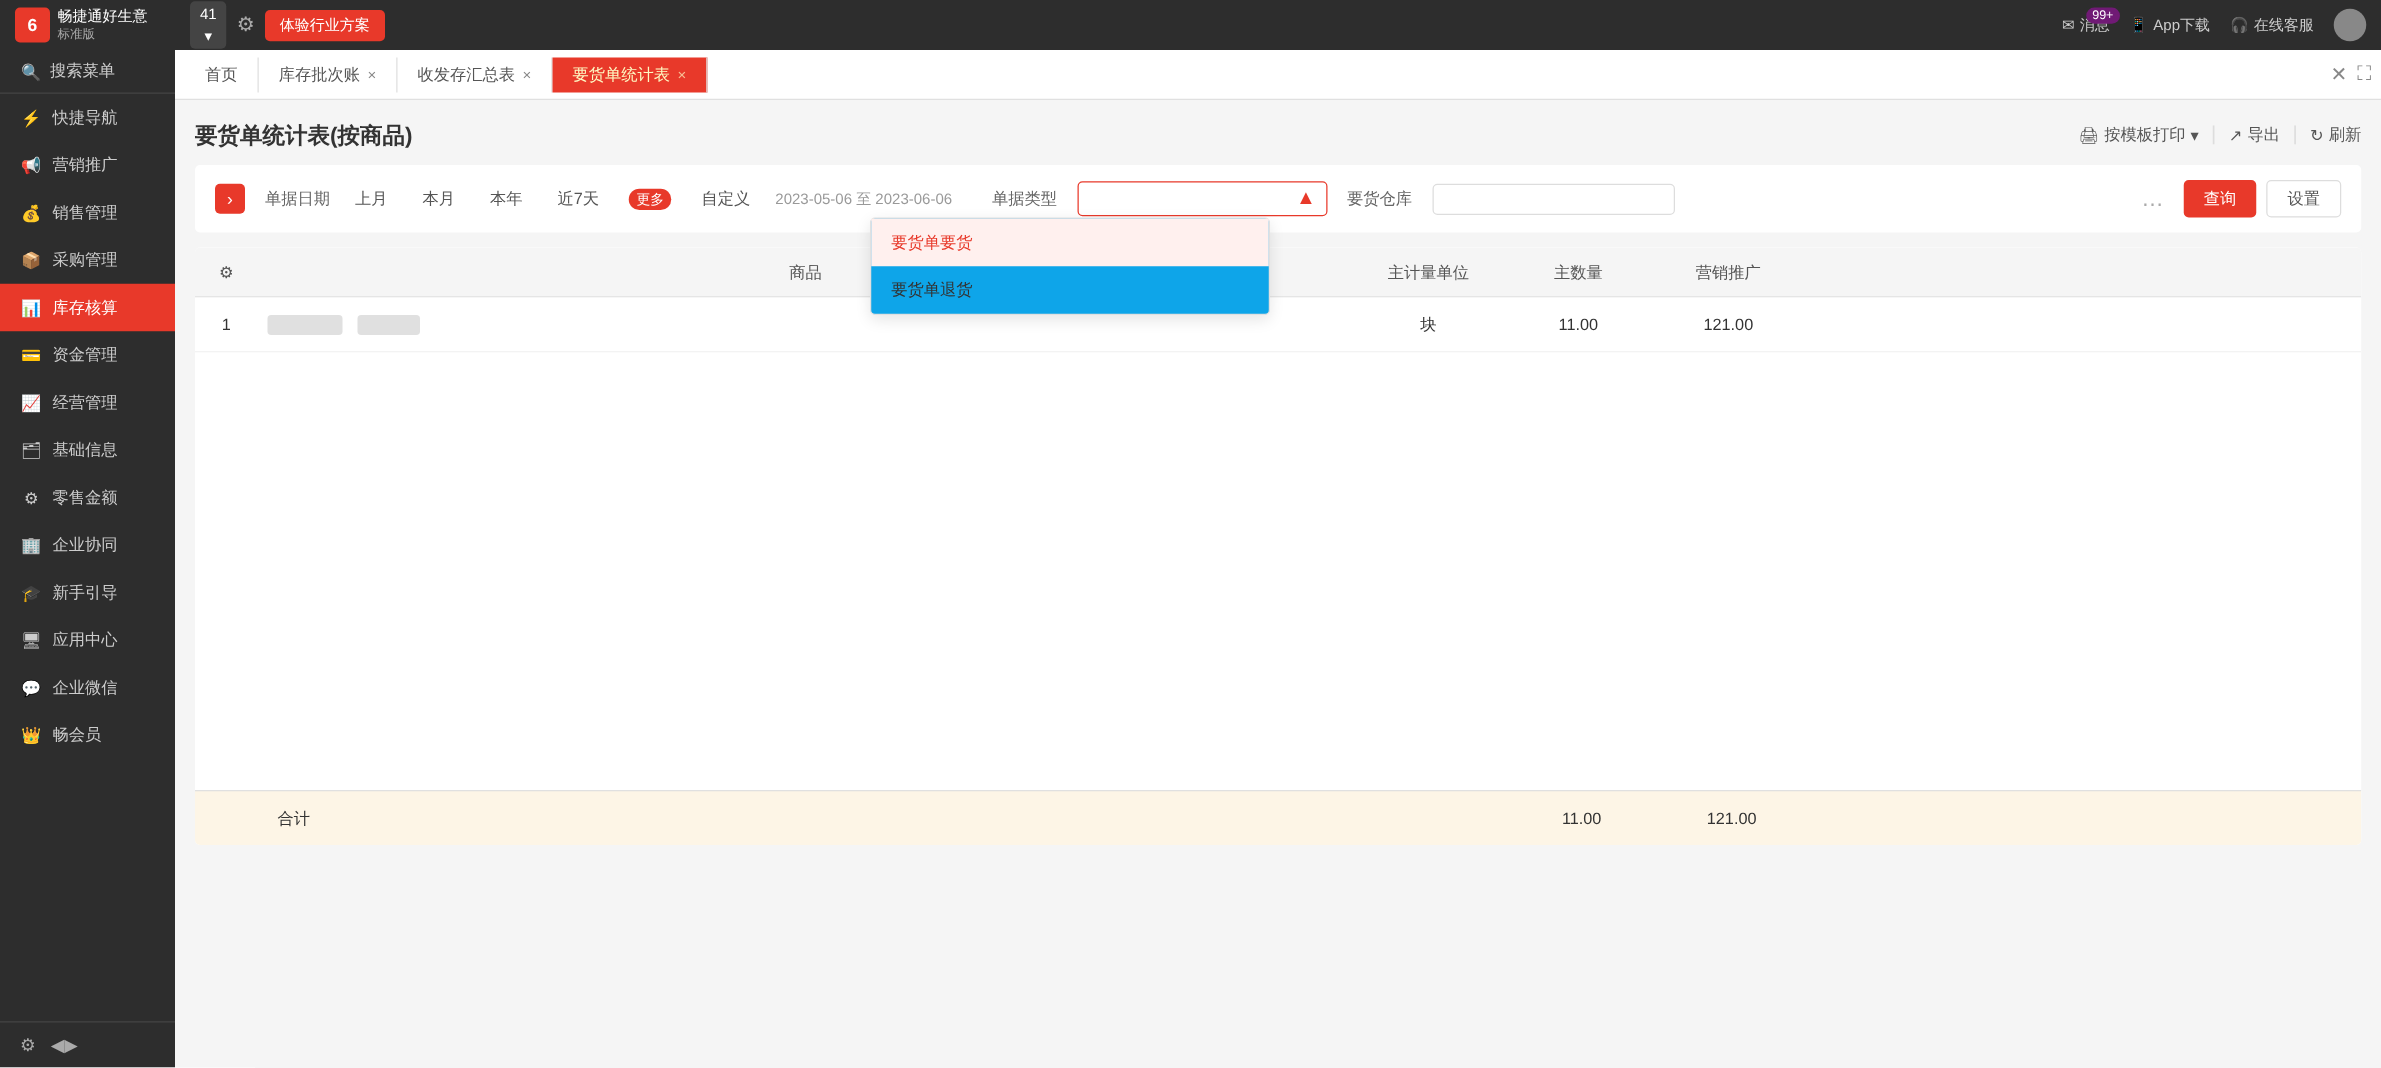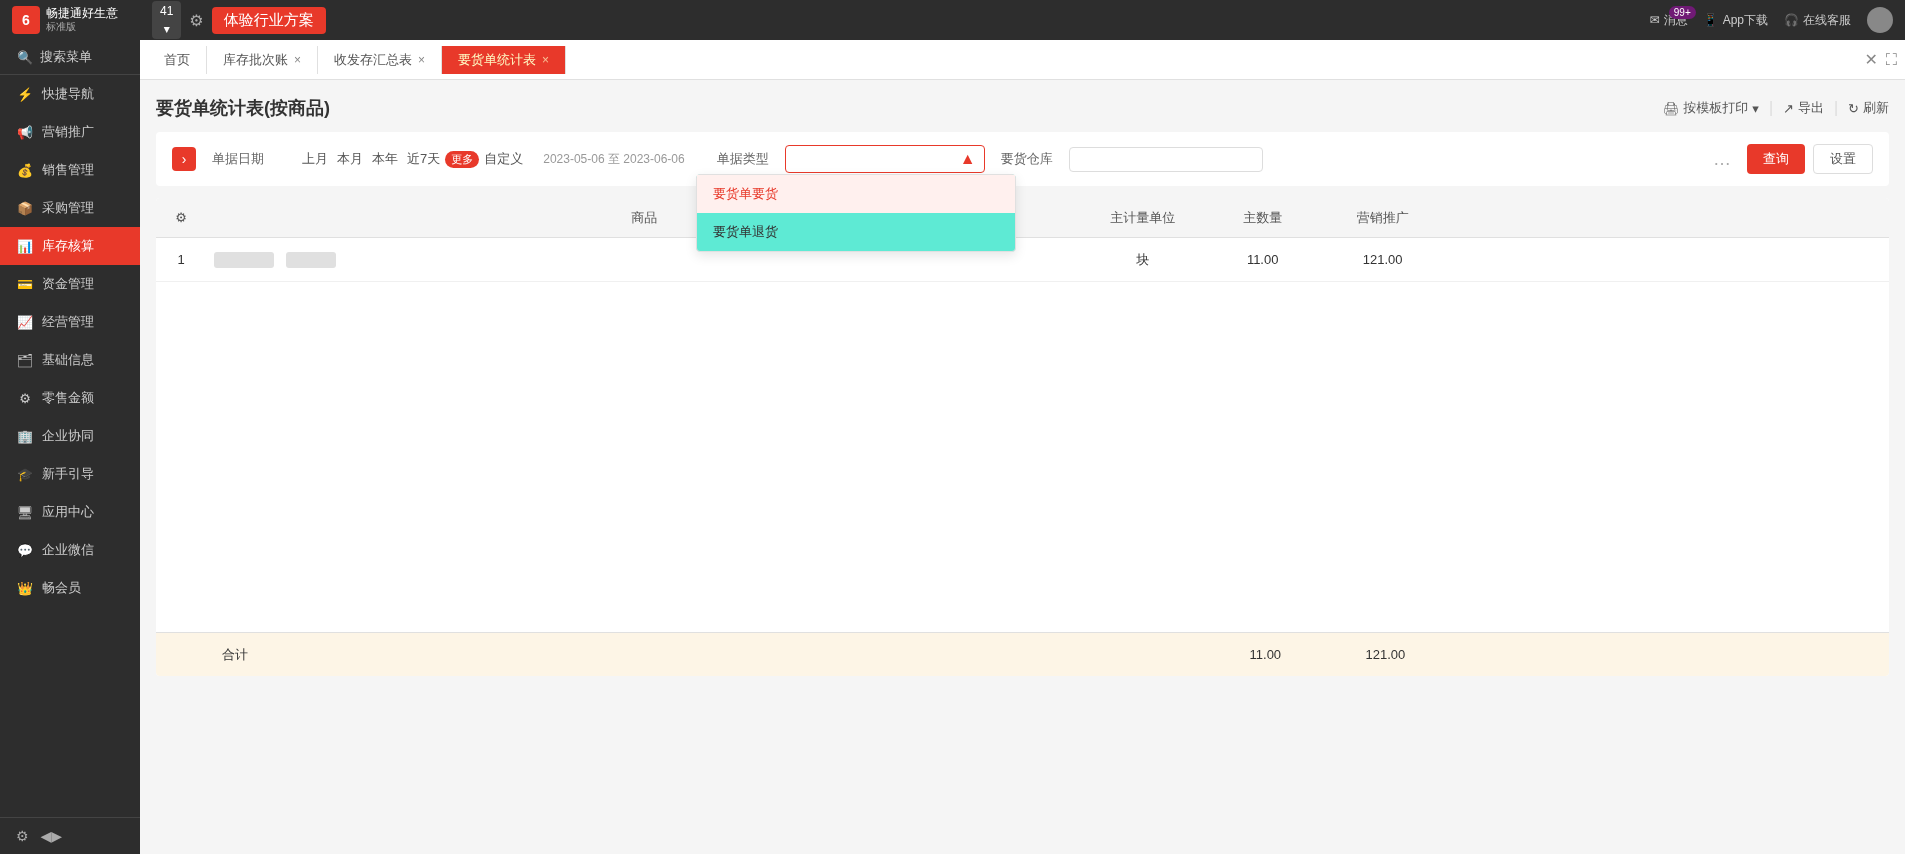--- a/index.html
+++ b/index.html
@@ -9,21 +9,21 @@
     .top-header {
       display: flex; align-items: center; height: 40px;
       background: #2d2d2d; color: #fff; padding: 0 12px; flex-shrink: 0; position: relative;
     }
     .logo-area { display: flex; align-items: center; gap: 6px; width: 140px; }
     .logo-icon { width: 28px; height: 28px; background: #e8392a; border-radius: 4px; display: flex; align-items: center; justify-content: center; font-weight: bold; color: #fff; font-size: 14px; }
     .logo-text { font-size: 12px; color: #fff; line-height: 1.2; }
     .logo-sub { font-size: 10px; color: #aaa; }
     .header-center { display: flex; align-items: center; gap: 8px; flex: 1; }
     .shop-selector { display: flex; align-items: center; gap: 4px; background: #444; border-radius: 4px; padding: 3px 8px; cursor: pointer; font-size: 12px; color: #fff; flex-direction: column; }
-    .industry-btn { background: #e8392a; color: #fff; border: none; padding: 4px 12px; border-radius: 4px; font-size: 15px; cursor: pointer; }
+    .industry-btn { background: #e8392a; color: #fff; border: none; padding: 4px 12px; border-radius: 4px; font-size: 12px; cursor: pointer; }
     .settings-icon { color: #aaa; cursor: pointer; font-size: 16px; }
     .header-right { display: flex; align-items: center; gap: 16px; margin-left: auto; }
     .header-right-item { display: flex; align-items: center; gap: 4px; font-size: 12px; color: #ccc; cursor: pointer; position: relative; }
     .badge { background: #701a75; color: #fff; border-radius: 10px; padding: 1px 5px; font-size: 10px; position: absolute; top: -6px; right: -8px; }
     .avatar { width: 26px; height: 26px; background: #888; border-radius: 50%; }
 
     
     .main-layout { display: flex; flex: 1; overflow: hidden; }
 
     
@@ -54,39 +54,39 @@
     .page-title { font-size: 18px; font-weight: bold; color: #333; }
     .page-actions { display: flex; align-items: center; gap: 10px; }
     .action-btn { display: flex; align-items: center; gap: 4px; background: none; border: none; cursor: pointer; font-size: 13px; color: #555; }
     .btn-divider { color: #ddd; }
 
     
     .filter-card { background: #fff; border-radius: 4px; padding: 12px 16px; margin-bottom: 12px; position: relative; }
     .filter-row { display: flex; align-items: center; gap: 16px; flex-wrap: wrap; }
     .filter-label { font-size: 13px; color: #666; white-space: nowrap; }
     .filter-expand-btn { width: 24px; height: 24px; background: #e8392a; color: #fff; border: none; border-radius: 4px; cursor: pointer; display: flex; align-items: center; justify-content: center; font-size: 14px; flex-shrink: 0; }
-    .date-shortcuts { display: flex; align-items: center; gap: 1px; margin-left: 18px; }
+    .date-shortcuts { display: flex; align-items: center; gap: 20px; }
     .date-btn { background: none; border: none; font-size: 13px; color: #555; cursor: pointer; padding: 2px 4px; }
     .date-btn.more { background: #e8392a; color: #fff; border-radius: 10px; padding: 1px 6px; font-size: 11px; }
     .date-btn.custom { background: none; border: none; font-size: 13px; color: #555; cursor: pointer; }
     .date-range { font-size: 12px; color: #999; }
     .filter-separator { color: #ddd; font-size: 18px; }
     .filter-type-label { font-size: 13px; color: #666; }
     .filter-type-select { display: flex; align-items: center; border: 1px solid #e8392a; border-radius: 4px; padding: 4px 8px; min-width: 200px; cursor: pointer; position: relative; }
     .filter-type-select input { border: none; outline: none; font-size: 13px; flex: 1; }
     .filter-type-select .arrow { color: #e8392a; cursor: pointer; }
     .warehouse-label { font-size: 13px; color: #666; }
     .warehouse-input { border: 1px solid #ddd; border-radius: 4px; padding: 4px 8px; font-size: 13px; min-width: 180px; }
     .filter-more { color: #aaa; cursor: pointer; font-size: 18px; margin-left: auto; }
     .filter-actions { display: flex; gap: 8px; }
     .query-btn { background: #e8392a; color: #fff; border: none; border-radius: 4px; padding: 5px 16px; font-size: 13px; cursor: pointer; }
     .settings-btn2 { background: #fff; color: #555; border: 1px solid #ddd; border-radius: 4px; padding: 5px 16px; font-size: 13px; cursor: pointer; }
 
     
-    .dropdown-overlay { position: absolute; top: 42px; left: 540px; background: #5eead4; border: 1px solid #e0e0e0; border-radius: 4px; box-shadow: 0 4px 12px rgba(0,0,0,0.1); z-index: 100; width: 320px; }
+    .dropdown-overlay { position: absolute; top: 42px; left: 540px; background: #0ea5e9; border: 1px solid #e0e0e0; border-radius: 4px; box-shadow: 0 4px 12px rgba(0,0,0,0.1); z-index: 100; width: 320px; }
     .dropdown-item { padding: 10px 16px; font-size: 13px; color: #333; cursor: pointer; }
     .dropdown-item.selected { background: #fff0ee; color: #e8392a; }
 
     
     .table-card { background: #fff; border-radius: 4px; overflow: hidden; }
     .table-header-row { display: flex; align-items: center; background: #f5f5f5; border-bottom: 1px solid #e0e0e0; height: 40px; }
     .table-col { display: flex; align-items: center; justify-content: center; font-size: 13px; color: #555; font-weight: 500; padding: 0 8px; }
     .table-col.settings-col { width: 50px; }
     .table-col.goods-col { flex: 2; justify-content: center; }
     .table-col.unit-col { width: 120px; }

